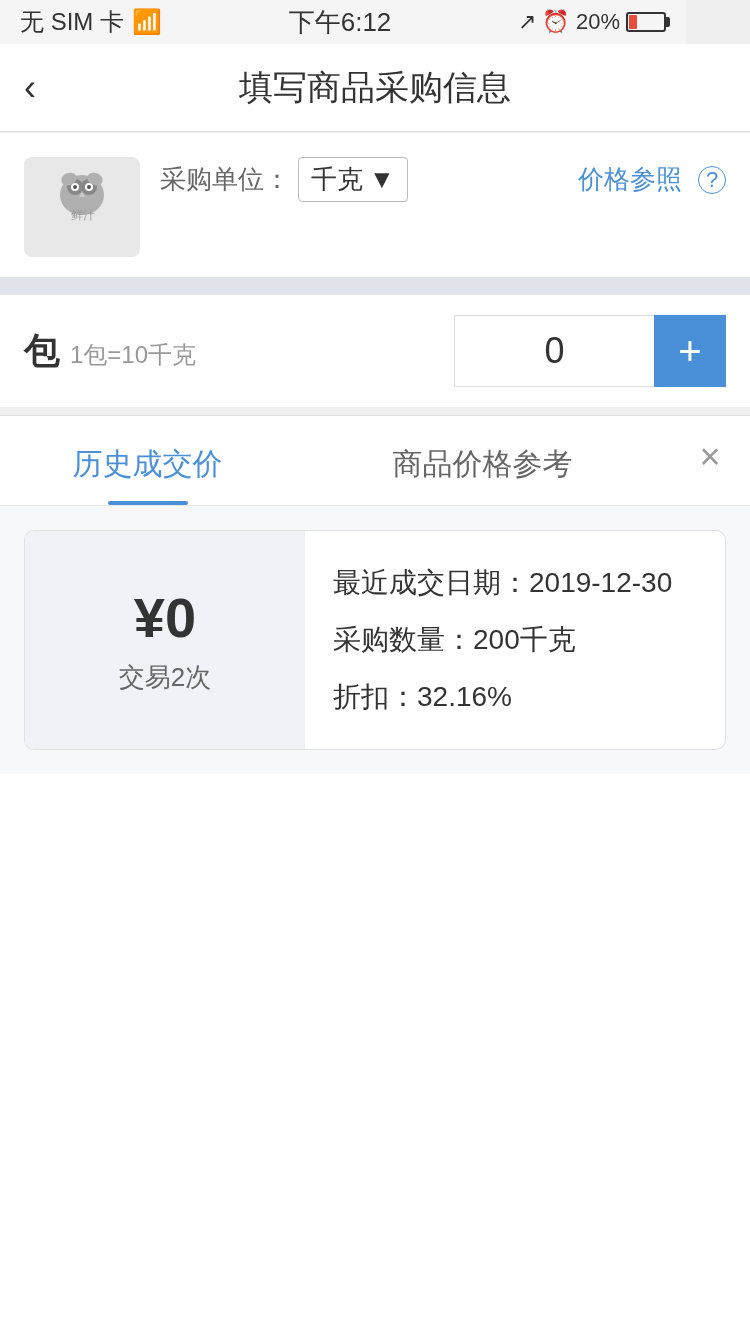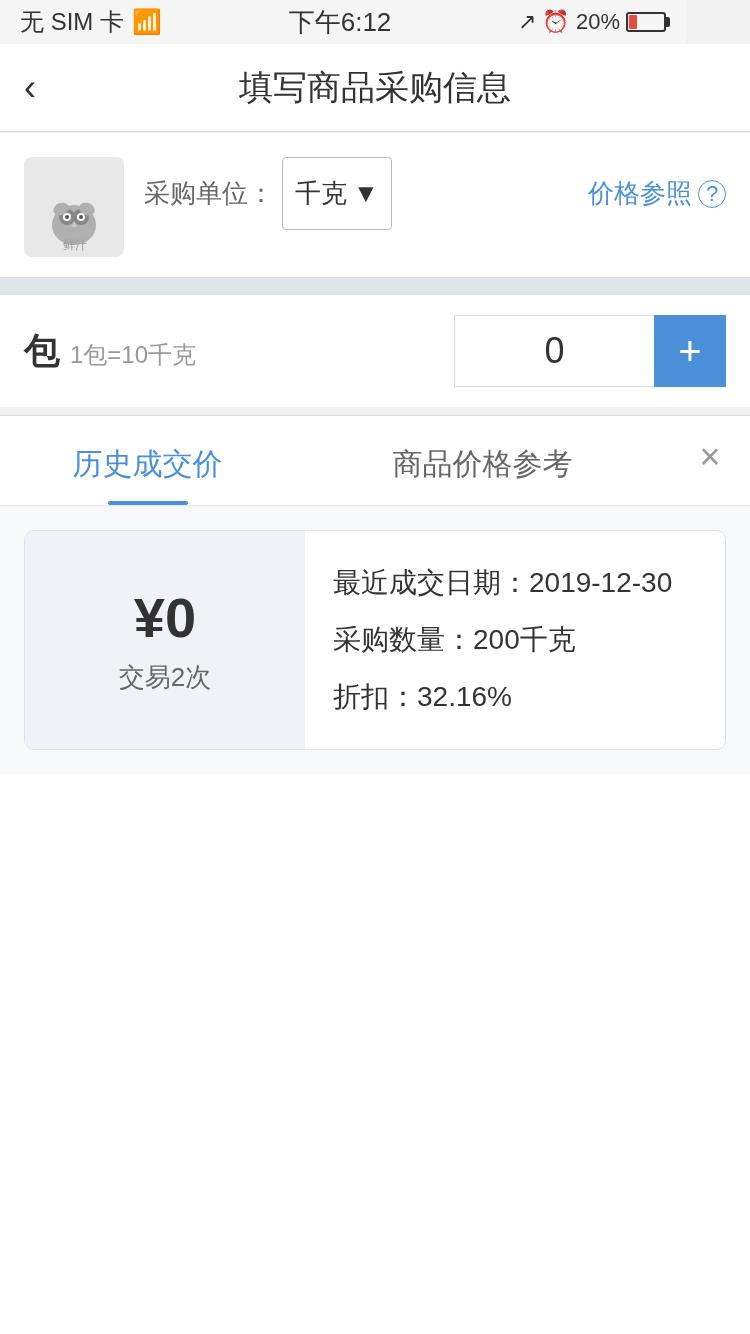--- a/index.html
+++ b/index.html
@@ -83,26 +83,26 @@
       background: #ffffff;
       padding: 24px 24px 20px 24px;
       margin-top: 1px;
     }
     .product-row {
       display: flex;
       align-items: flex-start;
       gap: 20px;
     }
     .product-thumb {
-      width: 100px;
+      width: 116px;
       height: 100px;
       background: #e8e8e8;
       border-radius: 8px;
       display: flex;
-      align-items: flex-end;
+      align-items: flex-start;
       justify-content: center;
       flex-shrink: 0;
     }
     .product-info {
       flex: 1;
     }
     .product-name-row {
       display: flex;
       align-items: center;
       justify-content: space-between;
@@ -128,32 +128,32 @@
     }
     .unit-label {
       font-size: 26px;
       color: #666;
     }
     .unit-select {
       display: inline-flex;
       align-items: center;
       border: 1px solid #bbb;
       border-radius: 4px;
-      padding: 18px 12px;
+      padding: 4px 12px;
       font-size: 26px;
       color: #333;
       gap: 6px;
     }
     .price-ref {
       font-size: 26px;
       color: #4a90d9;
       cursor: pointer;
       display: flex;
       align-items: center;
-      gap: 6px;
+      gap: 16px;
     }
 
     
     .section-divider {
       height: 18px;
       background: #e0e4ea;
     }
 
     
     .quantity-section {

